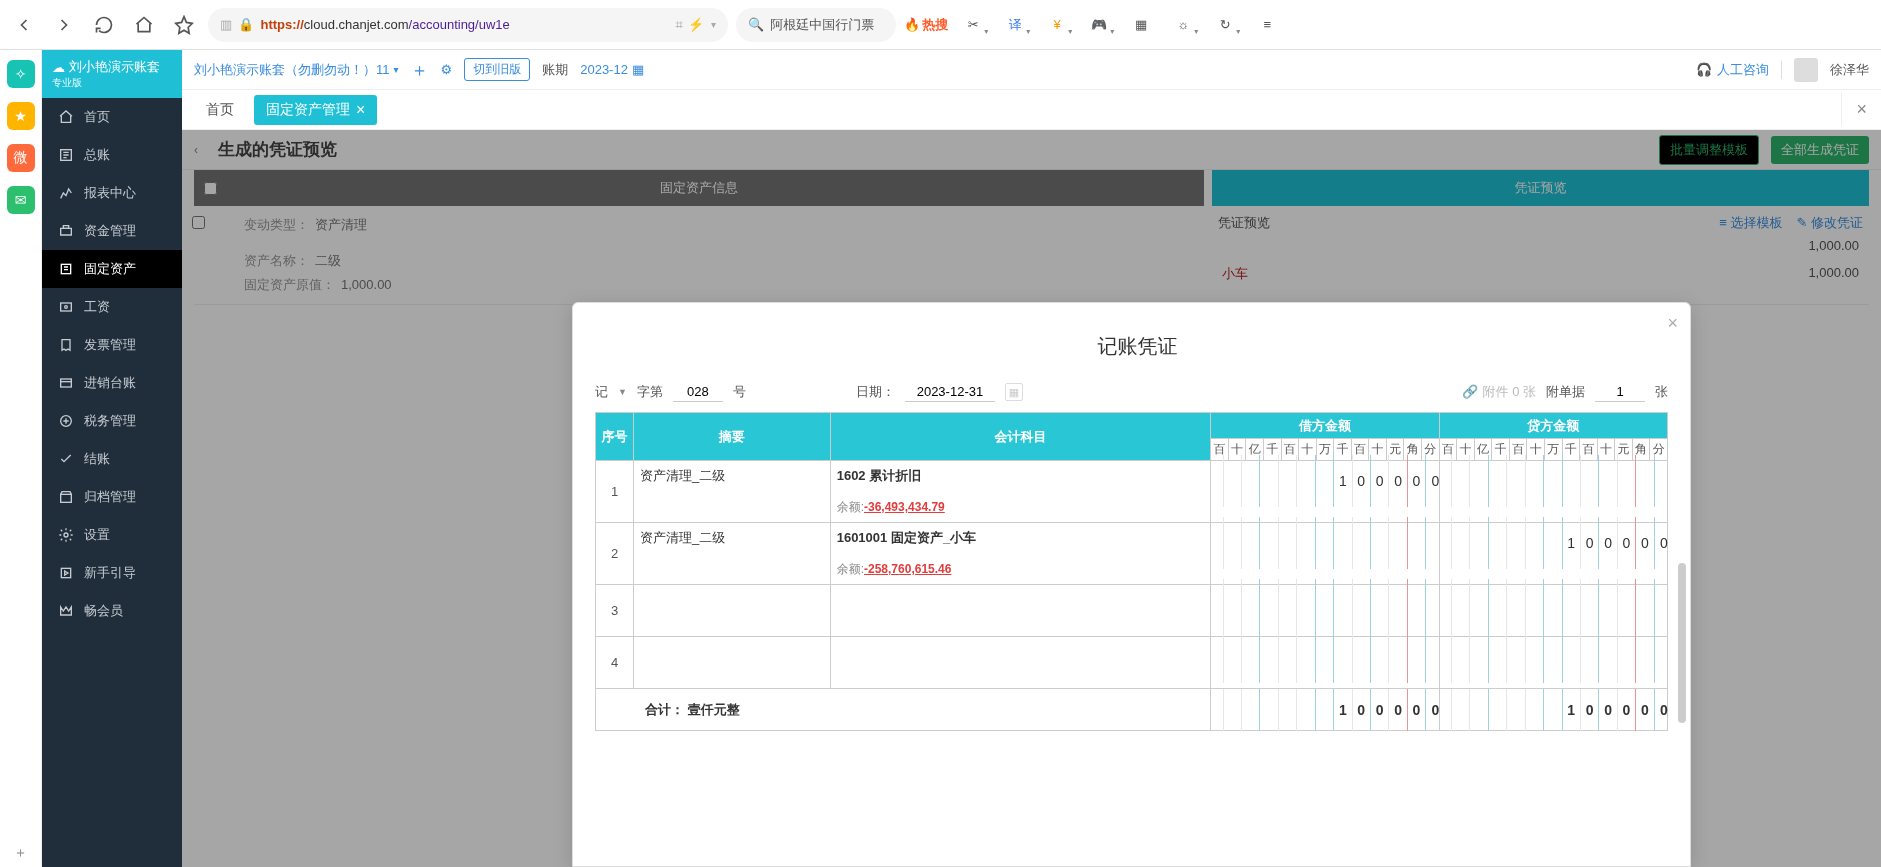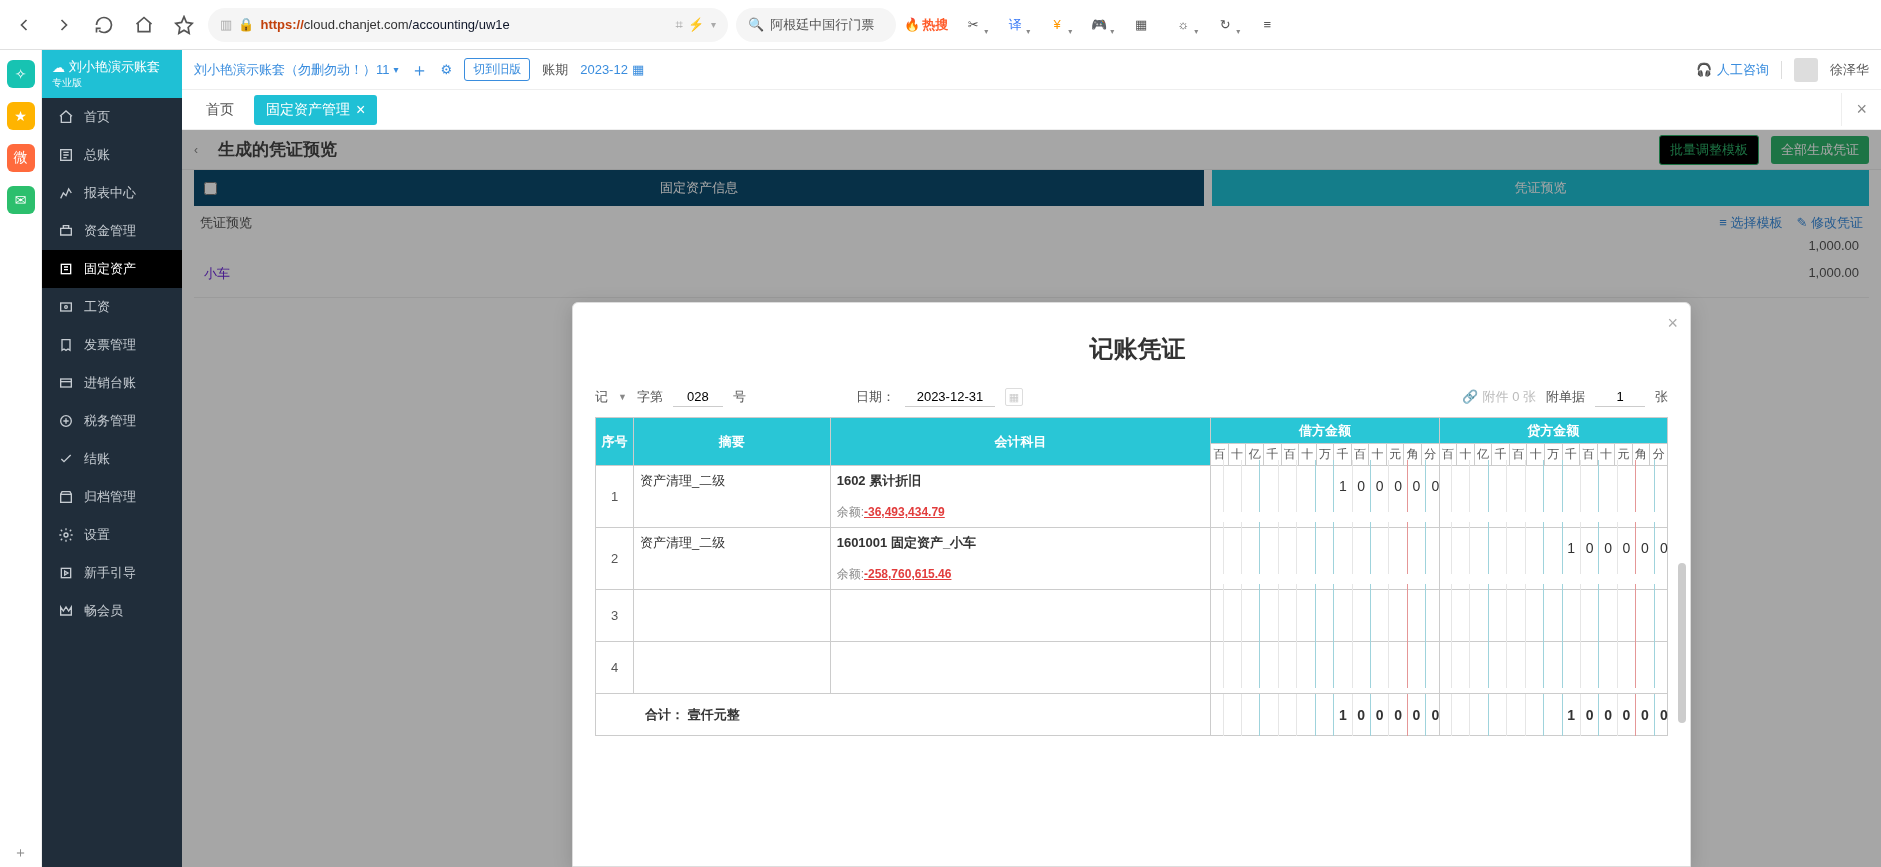--- a/index.html
+++ b/index.html
@@ -6,21 +6,21 @@
 body { font-family: "Microsoft YaHei", Arial, sans-serif; font-size: 13px; color: #333; background: #f5f5f5; overflow: hidden; }
 
 
 .browser-bar { display: flex; align-items: center; height: 50px; background: #fff; border-bottom: 1px solid #e0e0e0; padding: 0 8px; gap: 8px; }
 .nav-btn { width: 32px; height: 32px; display: flex; align-items: center; justify-content: center; cursor: pointer; color: #555; }
 .nav-btn svg { width: 20px; height: 20px; }
 .url-bar { flex: 1; display: flex; align-items: center; height: 34px; background: #f5f5f5; border-radius: 17px; padding: 0 12px; gap: 6px; color: #555; max-width: 520px; }
 .url-text { white-space: nowrap; overflow: hidden; }
 .url-text .https { color: #c2410c; font-weight: 600; }
 .url-text .domain { color: #333; }
-.url-text .path { color: #0f172a; margin-top: 16px; }
+.url-text .path { color: #4c1d95; margin-top: 16px; }
 .search-box { display: flex; align-items: center; height: 34px; background: #f5f5f5; border-radius: 17px; padding: 0 12px; gap: 6px; color: #555; min-width: 160px; }
 .hot-tag { color: #ff5b29; font-weight: bold; display:flex; align-items:center; gap:2px;}
 .tool-icon { width: 34px; height: 34px; display:flex; align-items:center; justify-content:center; cursor:pointer; color:#555; position:relative;}
 .tool-icon .caret { font-size:8px; position:absolute; right:2px; bottom:6px; color:#888;}
 .icon-orange { color:#ff9800; }
 .icon-blue { color:#3a7af6; }
 .icon-red { color:#f04a3e; }
 
 
 .layout { display: flex; height: calc(100vh - 50px); }
@@ -52,41 +52,41 @@
 
 .panel-header { display:flex; align-items:center; height: 40px; padding: 0 12px; gap:12px; border-bottom:1px solid #eee; }
 .panel-title { font-size:17px; font-weight:600; color:#444; }
 .collapse-btn { width:12px; color:#888; cursor:pointer; font-size:12px;}
 .btn-outline-green { border:1px solid #2db36a; color:#2db36a; background:#000000; padding:5px 10px; border-radius:3px; cursor:pointer; font-size:13px;}
 .btn-green { background:#2db36a; color:#fff; padding:5px 10px; border-radius:3px; cursor:pointer; font-size:13px;}
 
 
 .bg-table { flex:1; position:relative; padding: 0 12px; overflow:hidden;}
 .fixed-asset-head { display:flex; height:36px; }
-.fixed-asset-head .col1 { width: 1010px; background:#0c4a6e; color:#fff; display:flex; align-items:center; justify-content:center; position:relative;}
+.fixed-asset-head .col1 { width: 1010px; background:#737373; color:#fff; display:flex; align-items:center; justify-content:center; position:relative;}
 .fixed-asset-head .col1 .chk { position:absolute; left:10px; }
 .fixed-asset-head .col2 { flex:1; background:#1fc0d5; color:#fff; display:flex; align-items:center; justify-content:center; margin-left:8px;}
 .row-preview { display:flex; gap:8px; border-bottom:1px solid #eee; }
 .row-preview .card-left { width:1010px; padding:10px 10px; color:#777; font-size:13px; position:relative;}
 .row-preview .card-left .chk2 { position:absolute; left:-2px; top:10px; }
 .row-preview .card-left .inner { margin-left: 40px;}
 .row-preview .card-left .lbl { color:#999; margin-right:6px;}
 .row-preview .card-right { flex:1; padding:8px 6px; font-size:13px; color:#555;}
 .row-preview .card-right .head-links { display:flex; align-items:center; gap:14px; color:#3a8dde; justify-content:flex-start;}
 .row-preview .card-right .head-links .title { color:#555; margin-right:auto;}
 .row-preview .card-right .num-row { display:flex; justify-content:flex-end; gap:30px; padding:6px 4px;}
-.row-preview .card-right .num-row .txt { color:#6d28d9; margin-right:auto;}
+.row-preview .card-right .num-row .txt { color:#b91c1c; margin-right:auto;}
 
 
 .dim { position:absolute; inset:0; background: rgba(0,0,0,0.35); }
 
 
 .modal { position:absolute; left:390px; top:252px; right: 190px; bottom:0; background:#fff; border:1px solid #ddd; box-shadow: 0 4px 20px rgba(0,0,0,0.15); display:flex; flex-direction:column; border-top-left-radius:6px; border-top-right-radius:6px;}
 .modal .close-x { position:absolute; right:12px; top:10px; color:#aaa; font-size:18px; cursor:pointer;}
-.modal-title { text-align:center; font-size:24px; padding: 30px 0 18px; font-weight:700;margin-left:12px;}
+.modal-title { text-align:center; font-size:20px; padding: 30px 0 18px; font-weight:400;margin-left:12px;}
 .modal-controls { display:flex; align-items:center; padding: 4px 22px 10px; gap:10px; font-size:13px; color:#555;}
 .modal-controls .spacer { flex:1; }
 .modal-controls input[type=text] { border:none; border-bottom:1px solid #ccc; width:50px; text-align:center; font-size:13px; padding:2px 0;}
 .modal-controls input.date-in { width:90px; }
 .modal-controls .cal-icon { color:#ccc; border:1px solid #ddd; width:18px; height:18px; display:inline-flex; align-items:center; justify-content:center; font-size:11px; border-radius:2px;}
 .modal-controls .gray { color:#bbb; }
 .modal-controls .small-in { width:40px;}
 
 
 .vt-scroll { padding: 0 22px 0 22px; overflow-y:auto; flex:1;}
@@ -329,20 +329,30 @@
 
     <div class="bg-table">
       <div class="fixed-asset-head">
         <div class="col1">
           <input type="checkbox" class="chk" style="">
           <span>固定资产信息</span>
         </div>
         <div class="col2">凭证预览</div>
       </div>
       <div class="row-preview">
+        <div class="card-left">
+          <input type="checkbox" class="chk2" style="">
+          <div class="inner">
+            <div><span class="lbl">变动类型：</span><span>资产清理</span></div>
+            <div style="height:18px"></div>
+            <div><span class="lbl">资产名称：</span><span>二级</span></div>
+            <div style="height:6px"></div>
+            <div><span class="lbl">固定资产原值：</span><span>1,000.00</span></div>
+          </div>
+        </div>
         <div class="card-right">
           <div class="head-links">
             <span class="title">凭证预览</span>
             <span><span>≡</span> <span>选择模板</span></span>
             <span><span>✎</span> <span>修改凭证</span></span>
           </div>
           <div class="num-row">
               <span class="txt"></span>
               <span>1,000.00</span>
             </div>

